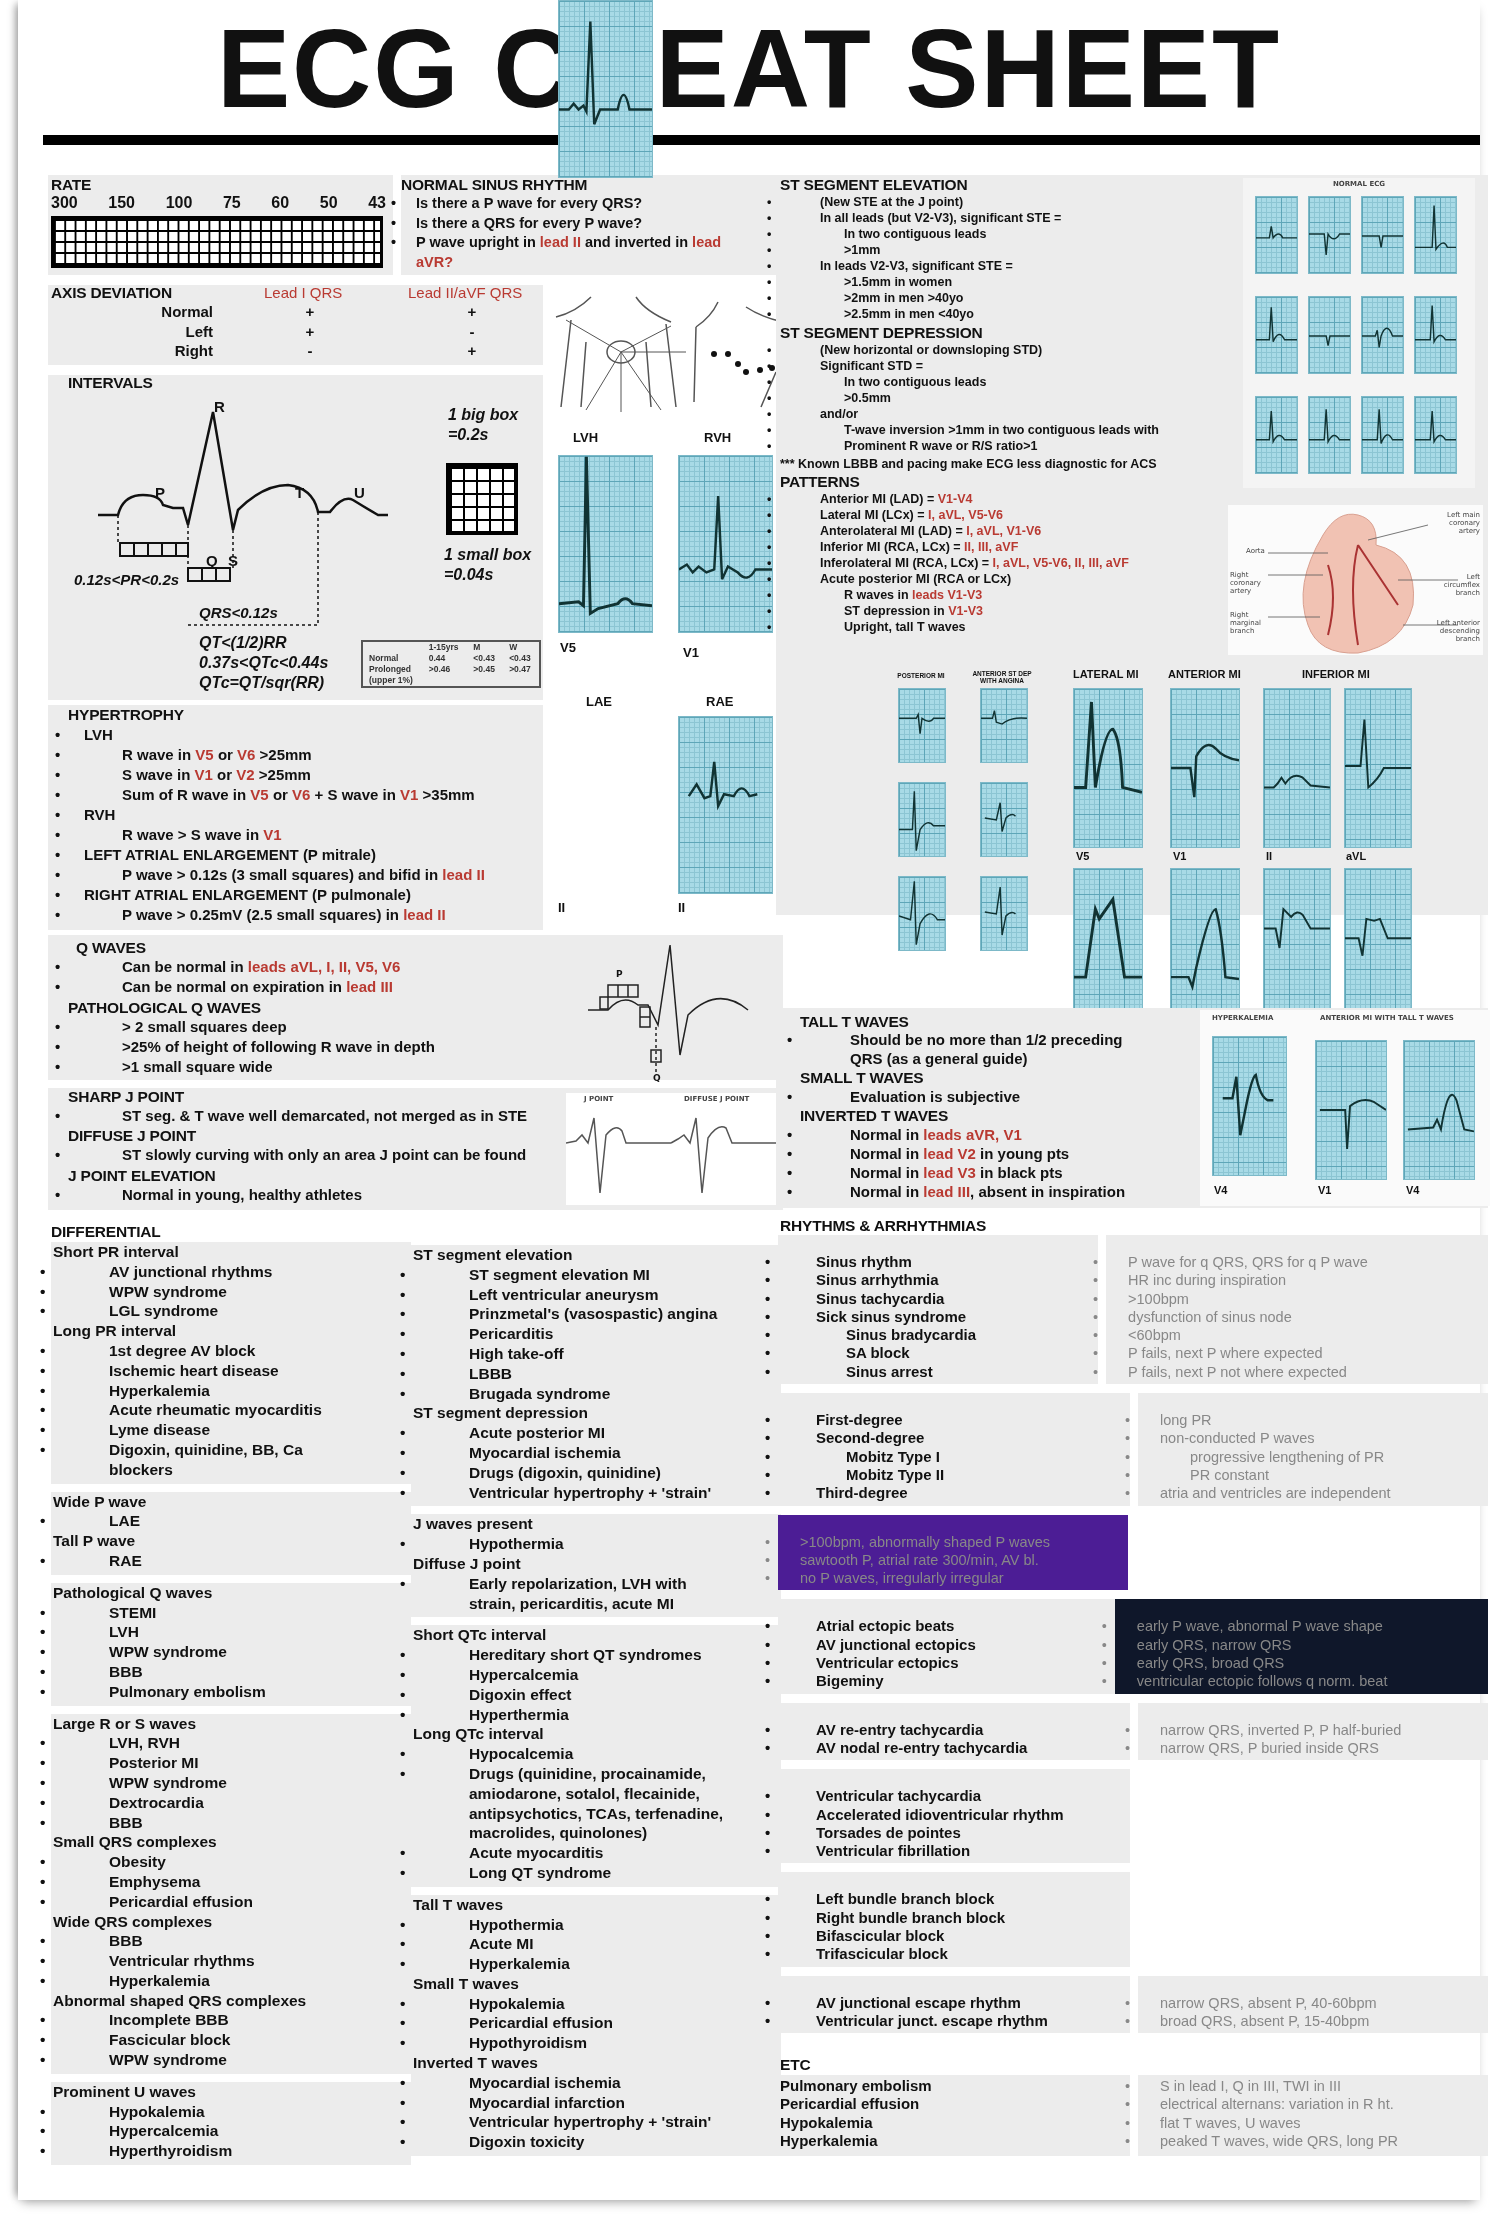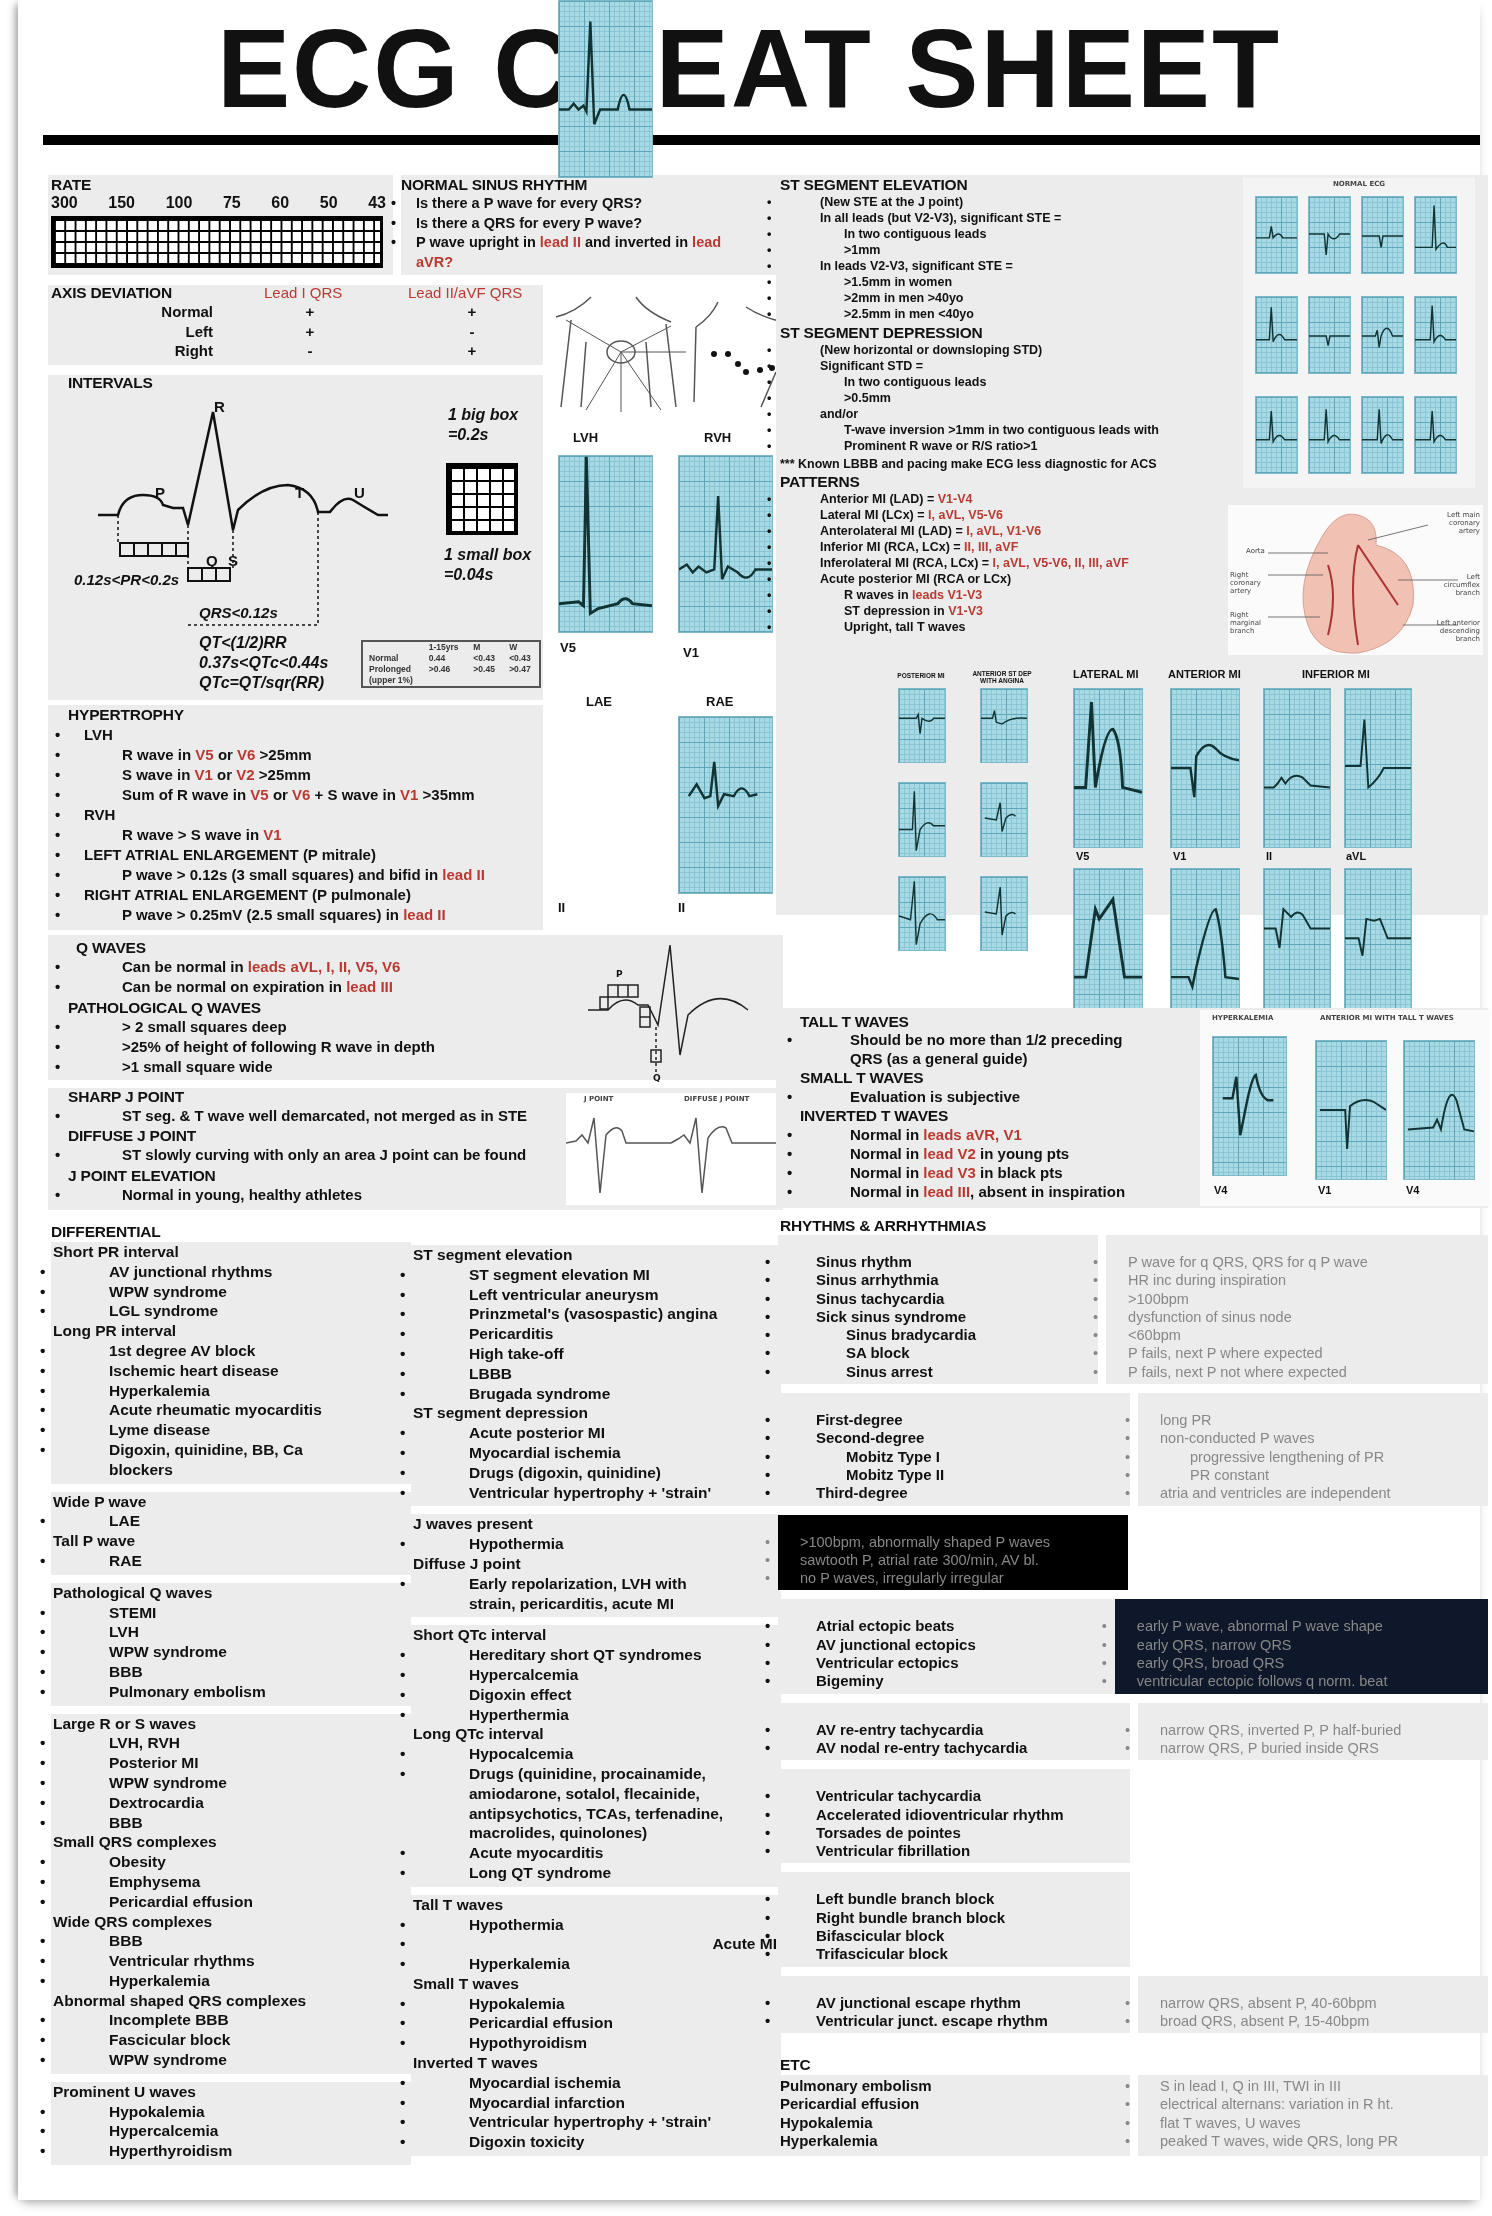--- a/index.html
+++ b/index.html
@@ -620,21 +620,21 @@
           <li class="nob" style="padding-left: 56px;">antipsychotics, TCAs, terfenadine,</li>
           <li class="nob" style="padding-left: 56px;">macrolides, quinolones)</li>
           <li style="padding-left: 56px;">Acute myocarditis</li>
           <li style="padding-left: 56px;">Long QT syndrome</li>
         </ul>
       </div>
       <div class="t" style="background: rgb(236, 236, 236); margin-bottom: 8px; padding: 0px 4px 4px 2px; font-size: 15.5px; line-height: 19.8px;">
         <div>Tall T waves</div>
         <ul>
           <li style="padding-left: 56px;">Hypothermia</li>
-          <li style="padding-left: 56px; text-align: right;">Acute MI</li>
+          <li style="padding-left: 56px;">Acute MI</li>
           <li style="padding-left: 56px;">Hyperkalemia</li>
         </ul>
         <div>Small T waves</div>
         <ul>
           <li style="padding-left: 56px;">Hypokalemia</li>
           <li style="padding-left: 56px;">Pericardial effusion</li>
           <li style="padding-left: 56px;">Hypothyroidism</li>
         </ul>
         <div>Inverted T waves</div>
         <ul>
@@ -686,21 +686,21 @@
             <li style="padding-left: 22px;">non-conducted P waves</li>
             <li style="padding-left: 52px;">progressive lengthening of PR</li>
             <li style="padding-left: 52px;">PR constant</li>
             <li style="padding-left: 22px;">atria and ventricles are independent</li>
           </ul>
         </div>
       </div>
       <div style="position: relative; margin-bottom: 9px;">
         <div class="t" style="font-size: 15px; line-height: 18px; padding-left: 2px;">Atrial rhythms</div>
         <div style="display: flex; gap: 8px; margin-top: -18px;">
-          <ul class="desc" style="width: 350px; background: #000000; padding-top: 18px; padding-bottom: 3px; line-height: 18.3px;">
+          <ul class="desc" style="width: 350px; background: #4c1d95; padding-top: 18px; padding-bottom: 3px; line-height: 18.3px;">
             <li style="padding-left: 22px;">&gt;100bpm, abnormally shaped P waves</li>
             <li style="padding-left: 22px;">sawtooth P, atrial rate 300/min, AV bl.</li>
             <li style="padding-left: 22px;">no P waves, irregularly irregular</li>
           </ul>
         </div>
       </div>
       <div style="position: relative; margin-bottom: 9px;">
         <div class="t" style="font-size: 15px; line-height: 18px; padding-left: 2px;">Ectopic beats</div>
         <div style="display: flex; gap: 0; margin-top: -18px;">
           <ul class="t" style="width: 352px; background: rgb(236, 236, 236); padding-top: 18px; padding-bottom: 3px; font-size: 15px; line-height: 18.3px;">

